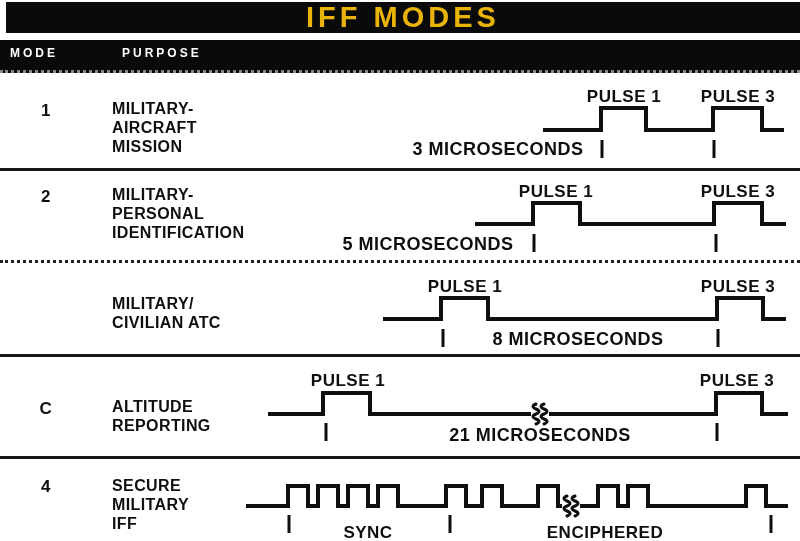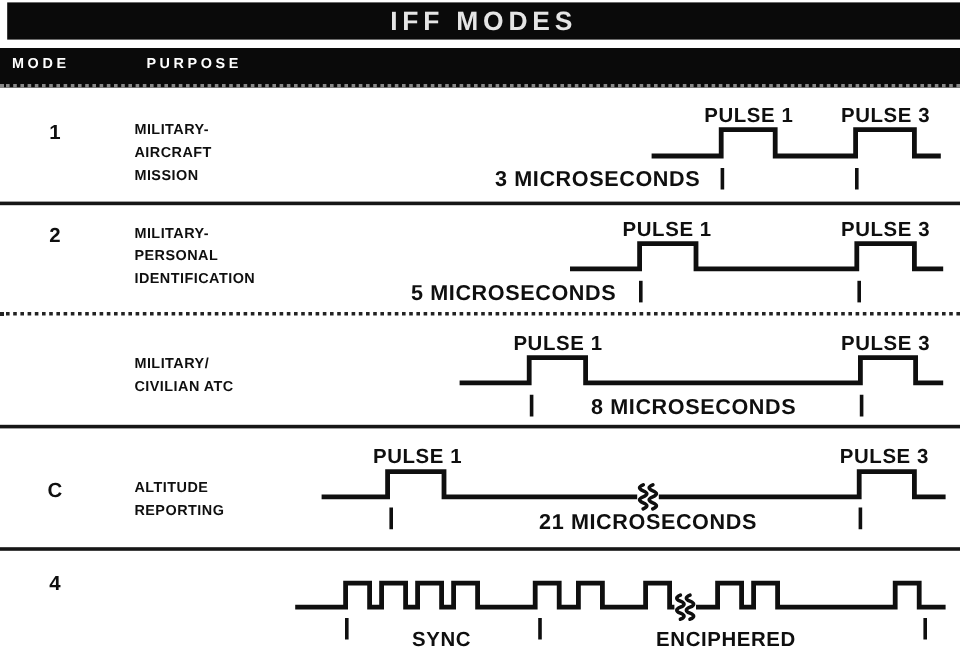--- a/index.html
+++ b/index.html
@@ -1,34 +1,34 @@
 <!DOCTYPE html>
 <html><head>
 <meta charset="utf-8">
 <style>
   html,body{margin:0;padding:0;background:#fff;}
   .page{position:relative;width:800px;height:541px;background:#fff;overflow:hidden;
         font-family:"Liberation Sans",sans-serif;color:#0f0f0f;}
   .title-bar{position:absolute;left:6px;right:0;top:2px;height:31px;background:#0a0a0a;
              display:flex;align-items:center;justify-content:center;}
-  .title-bar span{color:#e5e5e5;font-weight:700;font-size:22px;letter-spacing:4px;}
+  .title-bar span{color:#eab308;font-weight:700;font-size:29px;letter-spacing:4px;}
   .header-bar{position:absolute;left:0;right:0;top:40px;height:30px;background:#0a0a0a;
               border-bottom:3px dotted #888;}
   .header-bar span{position:absolute;top:6px;color:#fff;font-weight:700;font-size:12px;letter-spacing:3px;}
   .h-mode{left:10px;}
   .h-purpose{left:122px;}
   .h-interrogation{left:406px;}
   .rows{position:absolute;left:0;right:0;top:73px;}
   .row{position:relative;width:800px;}
   .row.sep-solid{border-bottom:3px solid #161616;}
   .row.sep-dash{border-bottom:3px dotted #222;}
   .mode-cell{position:absolute;left:0;width:92px;text-align:center;
              font-weight:700;font-size:17px;letter-spacing:.5px;}
   .purpose-cell{position:absolute;left:112px;white-space:pre-line;
-                font-weight:700;font-size:12px;line-height:19px;letter-spacing:.4px;}
+                font-weight:700;font-size:16px;line-height:19px;letter-spacing:.4px;}
   svg.wave{position:absolute;left:0;top:0;display:block;}
   svg.wave text{font-family:"Liberation Sans",sans-serif;font-weight:700;fill:#0f0f0f;letter-spacing:.5px;}
 </style>
 </head>
 <body>
 
 <div class="page">
 
   <div class="title-bar">
     <span>IFF MODES</span>
@@ -107,16 +107,19 @@
           <line x1="289" y1="56" x2="289" y2="74" stroke="#0f0f0f" stroke-width="3"></line>
           <line x1="450" y1="56" x2="450" y2="74" stroke="#0f0f0f" stroke-width="3"></line>
           <line x1="771" y1="56" x2="771" y2="74" stroke="#0f0f0f" stroke-width="3"></line>
           <rect x="562" y="43" width="18" height="8" fill="#ffffff"></rect>
           <path d="M 567 37 q -6 2.5 0 5 q 6 2.5 0 5 q -6 2.5 0 5 q 6 2.5 0 5" fill="none" stroke="#0f0f0f" stroke-width="3" stroke-linecap="round"></path>
           <path d="M 575 37 q -6 2.5 0 5 q 6 2.5 0 5 q -6 2.5 0 5 q 6 2.5 0 5" fill="none" stroke="#0f0f0f" stroke-width="3" stroke-linecap="round"></path>
           <text x="368" y="79" text-anchor="middle" font-size="17">SYNC</text>
           <text x="605" y="79" text-anchor="middle" font-size="17">ENCIPHERED</text>
         </svg>
       <div class="mode-cell" style="top:18px">4</div>
+      <div class="purpose-cell" style="top:17px">SECURE
+MILITARY
+IFF</div>
     </div>
 
   </div>
 </div>
 
 </body></html>

